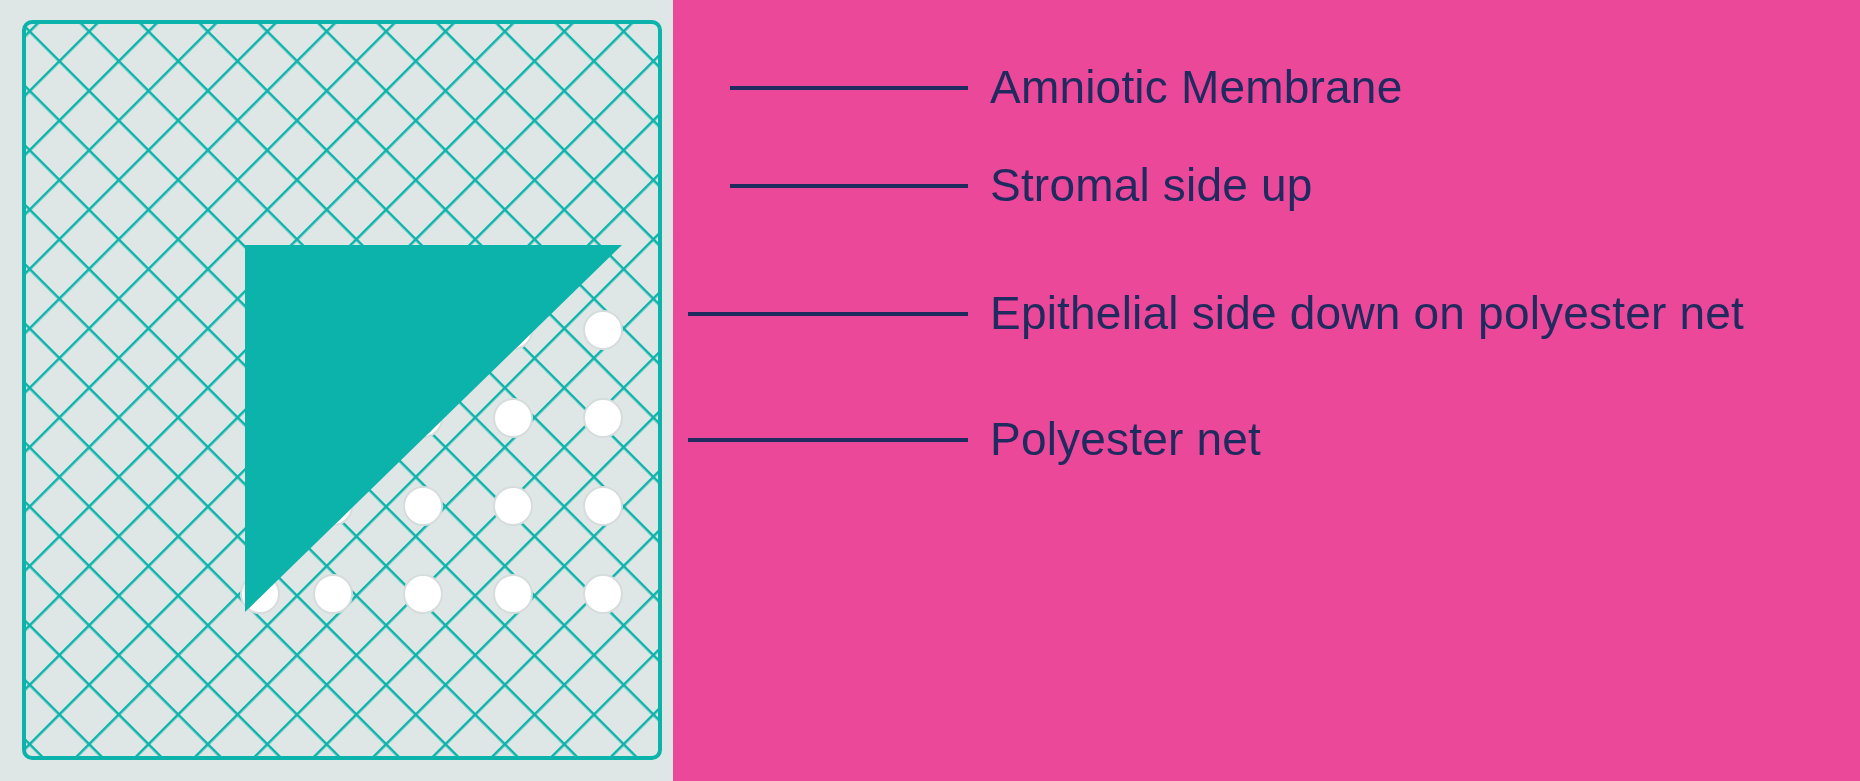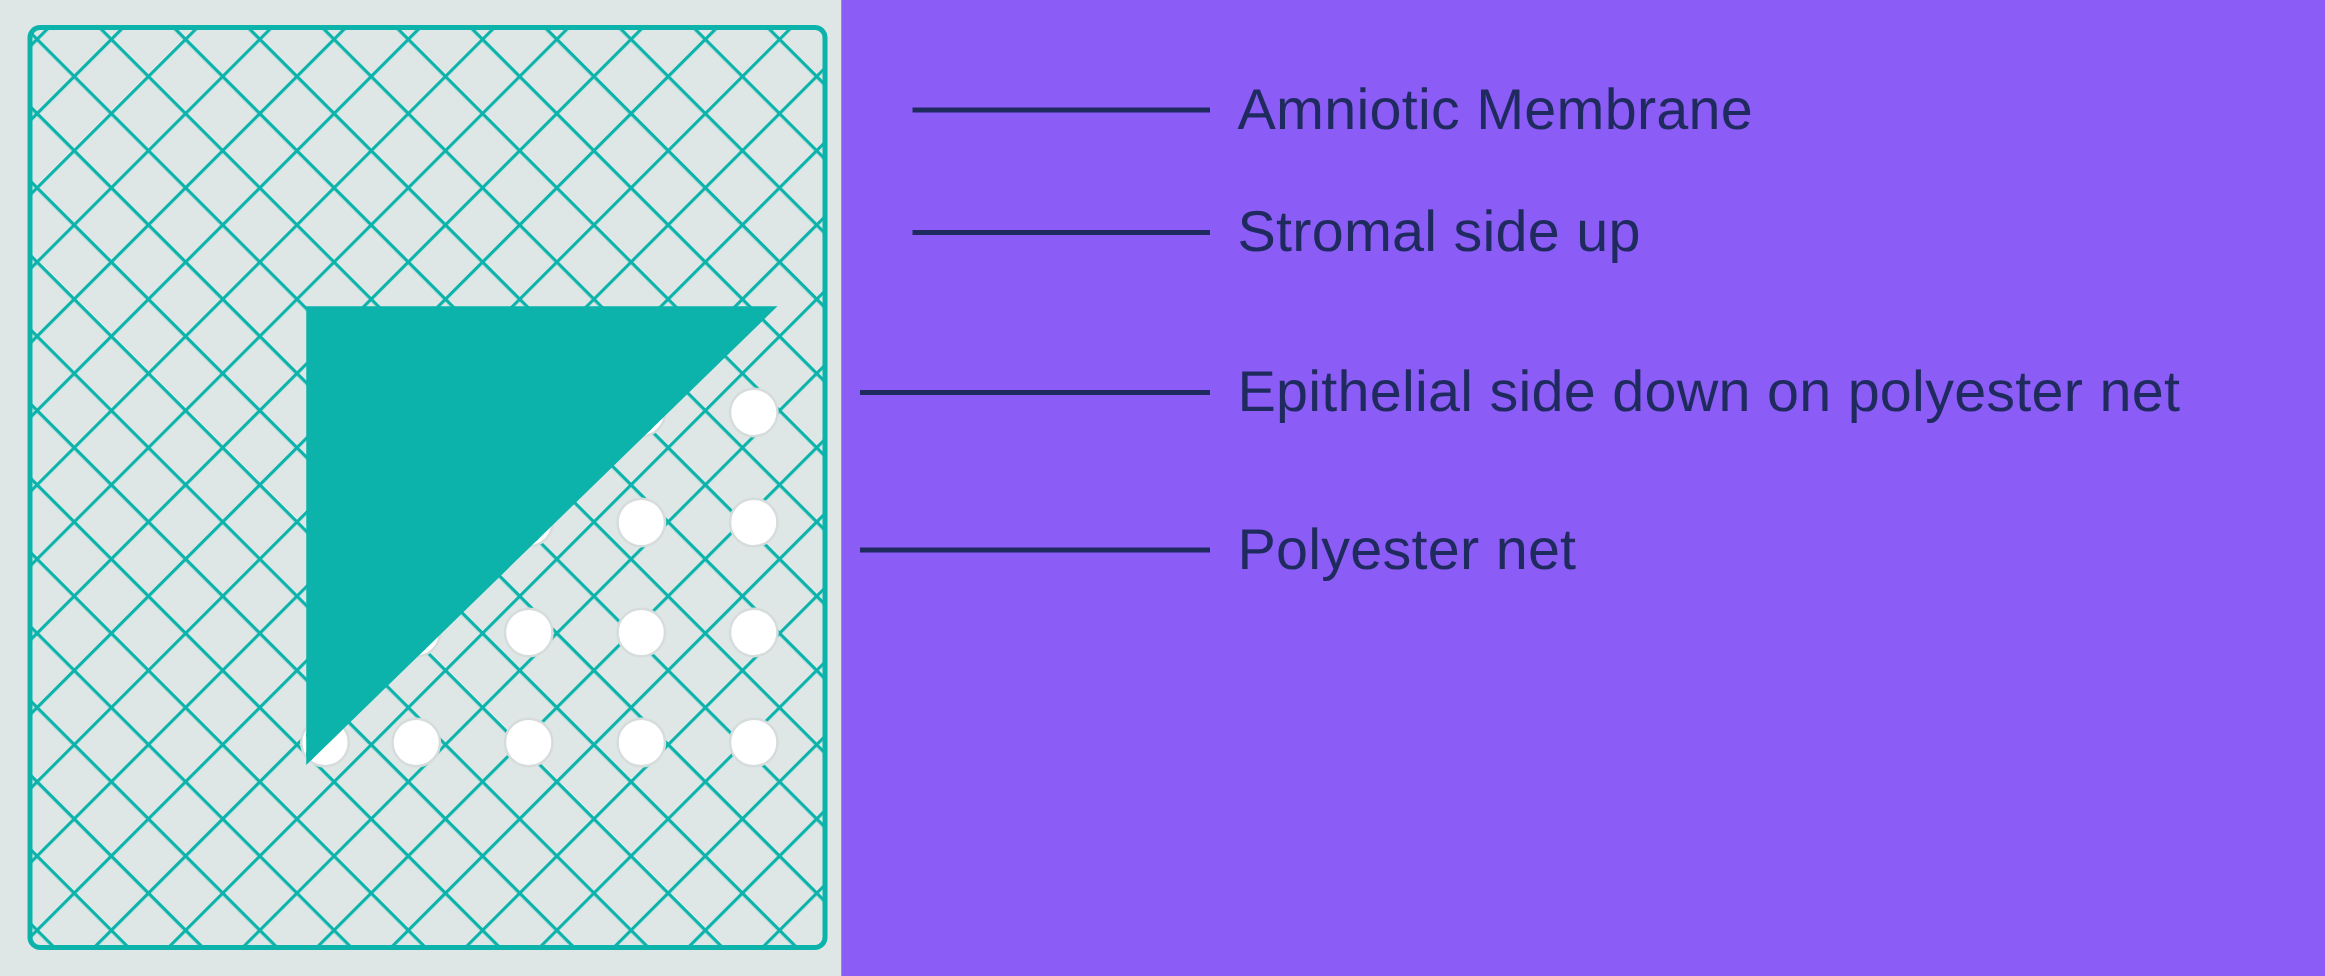--- a/index.html
+++ b/index.html
@@ -7,21 +7,21 @@
     padding: 0;
     background: #ffffff;
   }
   body {
     font-family: "Liberation Sans", sans-serif;
   }
   #stage {
     position: relative;
     width: 1860px;
     height: 781px;
-    background: #8b5cf6;
+    background: #ec4899;
     overflow: hidden;
   }
   #stage svg.figure {
     position: absolute;
     left: 0;
     top: 0;
     width: 1860px;
     height: 781px;
     display: block;
   }

